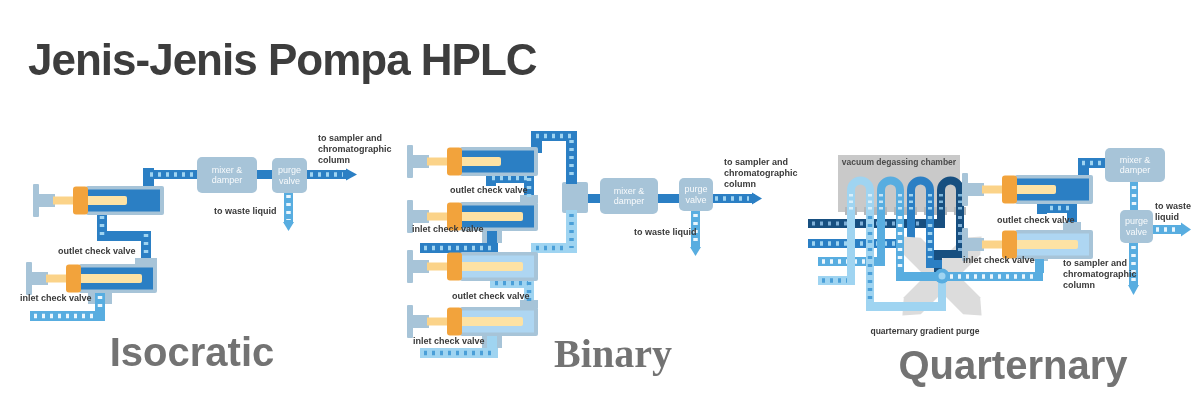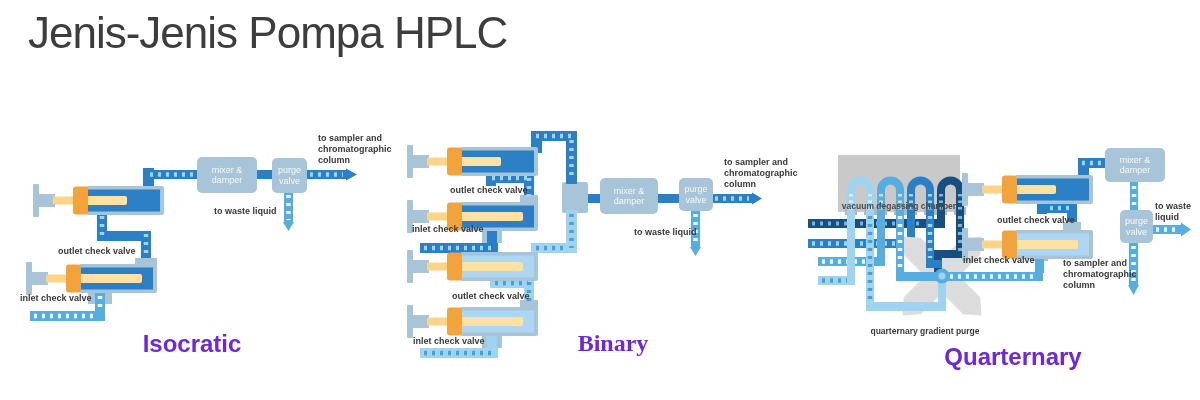--- a/index.html
+++ b/index.html
@@ -1,29 +1,29 @@
 <!DOCTYPE html>
 <html><head>
 <meta charset="utf-8">
 <style>
   html,body{margin:0;padding:0;background:#fff;}
   #stage{position:relative;width:1200px;height:400px;background:#ffffff;overflow:hidden;
          font-family:"Liberation Sans",sans-serif;}
-  #main-title{position:absolute;left:28px;top:8px;font-size:44px;font-weight:normal;
+  #main-title{position:absolute;left:28px;top:35px;font-size:44px;font-weight:bold;
               color:#3d3d3d;letter-spacing:-1px;white-space:nowrap;}
   .diagram{position:absolute;top:110px;width:400px;height:290px;}
   .diagram svg{position:absolute;left:0;top:0;}
   .lbl{position:absolute;font-size:9px;color:#3a3a3a;line-height:1.2;white-space:nowrap;font-weight:bold;}
   .lbl.wrap{white-space:normal;}
   .lbl.ctr{text-align:center;}
-  .gray{color:#4a4a4a;margin-top:44px;}
+  .gray{color:#4a4a4a;}
   .box{position:absolute;background:#a7c4d8;border-radius:5px;color:rgba(255,255,255,.92);
        font-size:9px;line-height:1.15;display:flex;align-items:center;justify-content:flex-start;
        text-align:center;padding:1px;box-sizing:border-box;}
-  .dtitle{position:absolute;font-weight:bold;font-size:24px;color:#6d28d9;
+  .dtitle{position:absolute;font-weight:bold;font-size:40px;color:#737373;
           transform:translateX(-50%);white-space:nowrap;}
   .dl {stroke:#9fd4f1;stroke-width:4.5;stroke-dasharray:3 5;fill:none;}
   .dlt{stroke:#4a9fd8;stroke-width:4.5;stroke-dasharray:3 5;fill:none;}
   .dml{stroke:#eaf6fd;stroke-width:4.5;stroke-dasharray:3 5;fill:none;}
   .dnv{stroke:#7fb0d8;stroke-width:4;stroke-dasharray:3 5;fill:none;}
   .leg{stroke-width:4;stroke-dasharray:2.5 4;fill:none;}
 </style>
 </head>
 <body>
 

